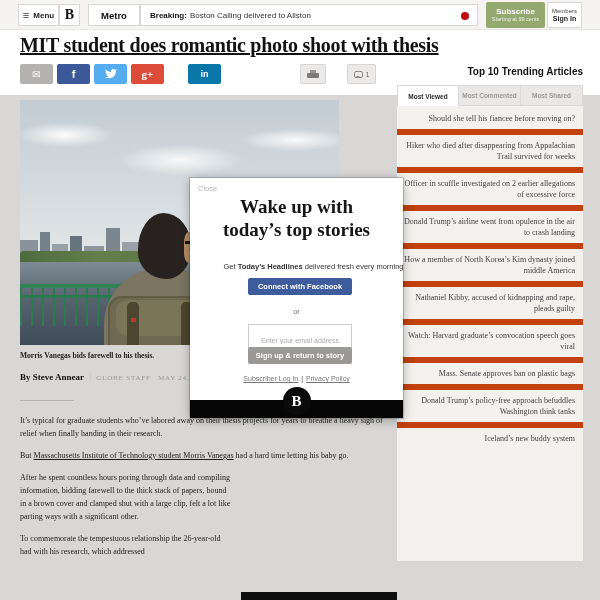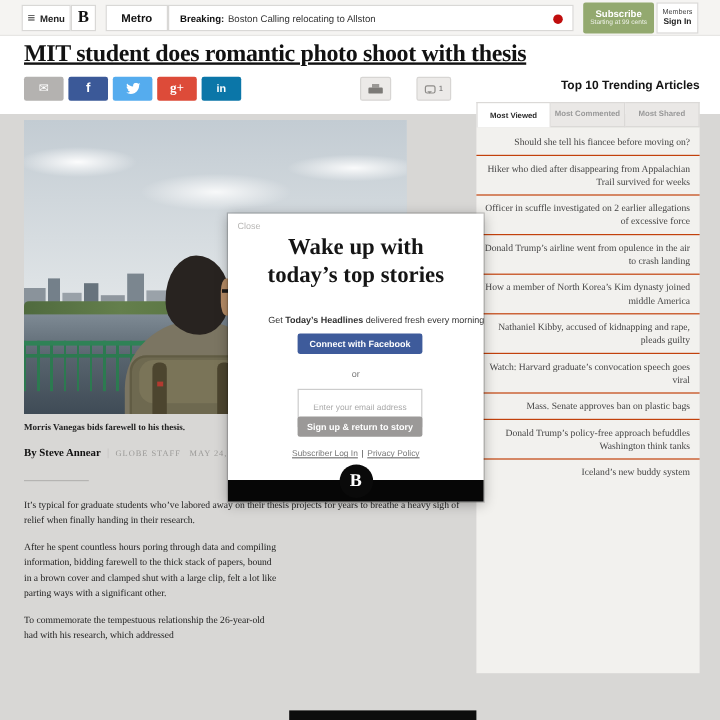--- a/index.html
+++ b/index.html
@@ -26,21 +26,21 @@
   .members-btn .l2 { font-size:7px; font-weight:bold; color:#222; line-height:8px; }
 
   
   .headline { position:absolute; left:20px; top:34px; width:560px; font-family:"Liberation Serif",serif; font-weight:bold; font-size:20px; letter-spacing:-0.3px; color:#121212; white-space:nowrap;text-decoration:underline; }
   .share-row { position:absolute; left:20px; top:64px; display:flex; gap:4px; }
   .share-btn { width:33px; height:20px; border-radius:2px; display:flex; align-items:center; justify-content:center; color:#fff; cursor:pointer; }
   .share-email { background:#b4b2b0; font-family:"DejaVu Sans",sans-serif; font-size:10px; }
   .share-fb { background:#3b5998; font-weight:bold; font-size:11px; }
   .share-tw { background:#55acee; }
   .share-gp { background:#dd4b39; font-family:"Liberation Serif",serif; font-weight:bold; font-size:11px; }
-  .share-li { background:#0b76a8; font-weight:bold; font-size:9px; }
+  .share-li { background:#0b76a8; font-weight:bold; font-size:9px;margin-left:20px; }
   .tool-btn { position:absolute; top:64px; height:20px; background:#eceae8; border:1px solid #d7d5d3; border-radius:2px; display:flex; align-items:center; justify-content:center; gap:3px; cursor:pointer; }
   .print-btn { left:300px; width:26px; }
   .comment-btn { left:347px; width:29px; }
   .printer { position:relative; width:12px; height:9px; }
   .printer .paper { position:absolute; left:3px; top:0; width:6px; height:3px; background:#9a9895; }
   .printer .body { position:absolute; left:0; top:3px; width:12px; height:5px; background:#7c7a77; border-radius:1px; }
   .bubble { position:relative; width:9px; height:7px; border:1px solid #8d8b88; border-radius:2px; background:transparent; }
   .bubble:after { content:""; position:absolute; left:1px; bottom:-3px; border:2px solid transparent; border-top-color:#8d8b88; }
   .comment-count { font-size:6.5px; color:#666; }
 
@@ -94,21 +94,21 @@
   .embed-black { position:absolute; left:241px; top:592px; width:156px; height:8px; background:#0d0d0d; }
 
   
   .sidebar { position:absolute; left:397px; top:66px; width:186px;text-align:right; }
   .sb-title { font-size:10px; font-weight:bold; color:#141414; margin-left:7px; }
   .sb-tabs { display:flex; margin-top:8px; }
   .sb-tab { width:62px; height:21px; display:flex; align-items:center; justify-content:center; font-size:6.5px; font-weight:bold; color:#999; background:#eae8e6; border:1px solid #dbd9d7; border-left:none; cursor:pointer; }
   .sb-tab:first-child { border-left:1px solid #dbd9d7; }
   .sb-tab.active { background:#fff; color:#2c2c2c; border-bottom:none; }
   .sb-list { background:#f2f1ee; min-height:455px; padding-top:2px; }
-  .sb-item { font-family:"Liberation Serif",serif; font-size:8px; line-height:11px; color:#444; padding:5px 8px 5px 3px; border-top:1px solid #c2410c; cursor:pointer; }
+  .sb-item { font-family:"Liberation Serif",serif; font-size:8px; line-height:11px; color:#444; padding:5px 8px 5px 3px; border-top:6px solid #c2410c; cursor:pointer; }
   .sb-item:first-child { border-top:none; }
 
   
   .modal { position:absolute; left:190px; top:178px; width:213px; height:240px; background:#fff; box-shadow:0 0 0 1px rgba(0,0,0,.18), 0 2px 10px rgba(0,0,0,.3); z-index:10; }
   .modal-close { position:absolute; left:8px; top:6px; font-size:7.5px; color:#b8b7b5; cursor:pointer; }
   .modal-title { position:absolute; left:0; top:17px; width:100%; text-align:center; font-family:"Liberation Serif",serif; font-weight:bold; font-size:19px; line-height:23px; color:#151515; }
   .modal-sub { position:absolute; left:17px; top:84px; width:100%; text-align:center; font-size:7.5px; color:#333; }
   .modal-fb-btn { position:absolute; left:58px; top:100px; width:104px; height:17px; background:#3e5b9b; border-radius:2px; color:#fff; font-size:7.5px; font-weight:bold; display:flex; align-items:center; justify-content:center; cursor:pointer; }
   .modal-or { position:absolute; left:0; top:129px; width:100%; text-align:center; font-size:7.5px; color:#777; }
   .modal-email { position:absolute; left:58px; top:146px; width:104px; height:32px; border:1px solid #ccc; background:#fff; font-size:7px; color:#555; text-align:center; font-family:"Liberation Sans",sans-serif; }
@@ -131,21 +131,21 @@
       <span class="lbl">Menu</span>
     </div>
     <div class="tb-box logo-box">
       <span>B</span>
     </div>
     <div class="tb-box metro-box">
       <span>Metro</span>
     </div>
     <div class="tb-box breaking-box">
       <b>Breaking:</b>
-      <span>Boston Calling relocating to Allston</span>
+      <span>Boston Calling delivered to Allston</span>
       <span class="breaking-dot"></span>
     </div>
     <div class="subscribe-btn">
       <span class="l1">Subscribe</span>
       <span class="l2">Starting at 99 cents</span>
     </div>
     <div class="members-btn">
       <span class="l1">Members</span>
       <span class="l2">Sign In</span>
     </div>
@@ -230,20 +230,21 @@
   <div class="byline">
     <span class="author">By Steve Annear</span>
     <span class="sep">|</span>
     <span class="role">GLOBE STAFF</span>
     <span class="date">MAY 24, 2016</span>
   </div>
   <div class="body-divider"></div>
 
   <div class="body-text">
     <p>It’s typical for graduate students who’ve labored away on their thesis projects for years to breathe a heavy sigh of relief when finally handing in their research.</p>
+    <p><span>But </span><a>Massachusetts Institute of Technology student Morris Vanegas</a><span> had a hard time letting his baby go.</span></p>
     <div class="float-spacer"></div>
     <p>After he spent countless hours poring through data and compiling information, bidding farewell to the thick stack of papers, bound in a brown cover and clamped shut with a large clip, felt a lot like parting ways with a significant other.</p>
     <p>To commemorate the tempestuous relationship the 26-year-old had with his research, which addressed</p>
   </div>
   <div class="embed-black"></div>
 
   <div class="sidebar">
     <div class="sb-title">Top 10 Trending Articles</div>
     <div class="sb-tabs">
       <div class="sb-tab active">Most Viewed</div>

